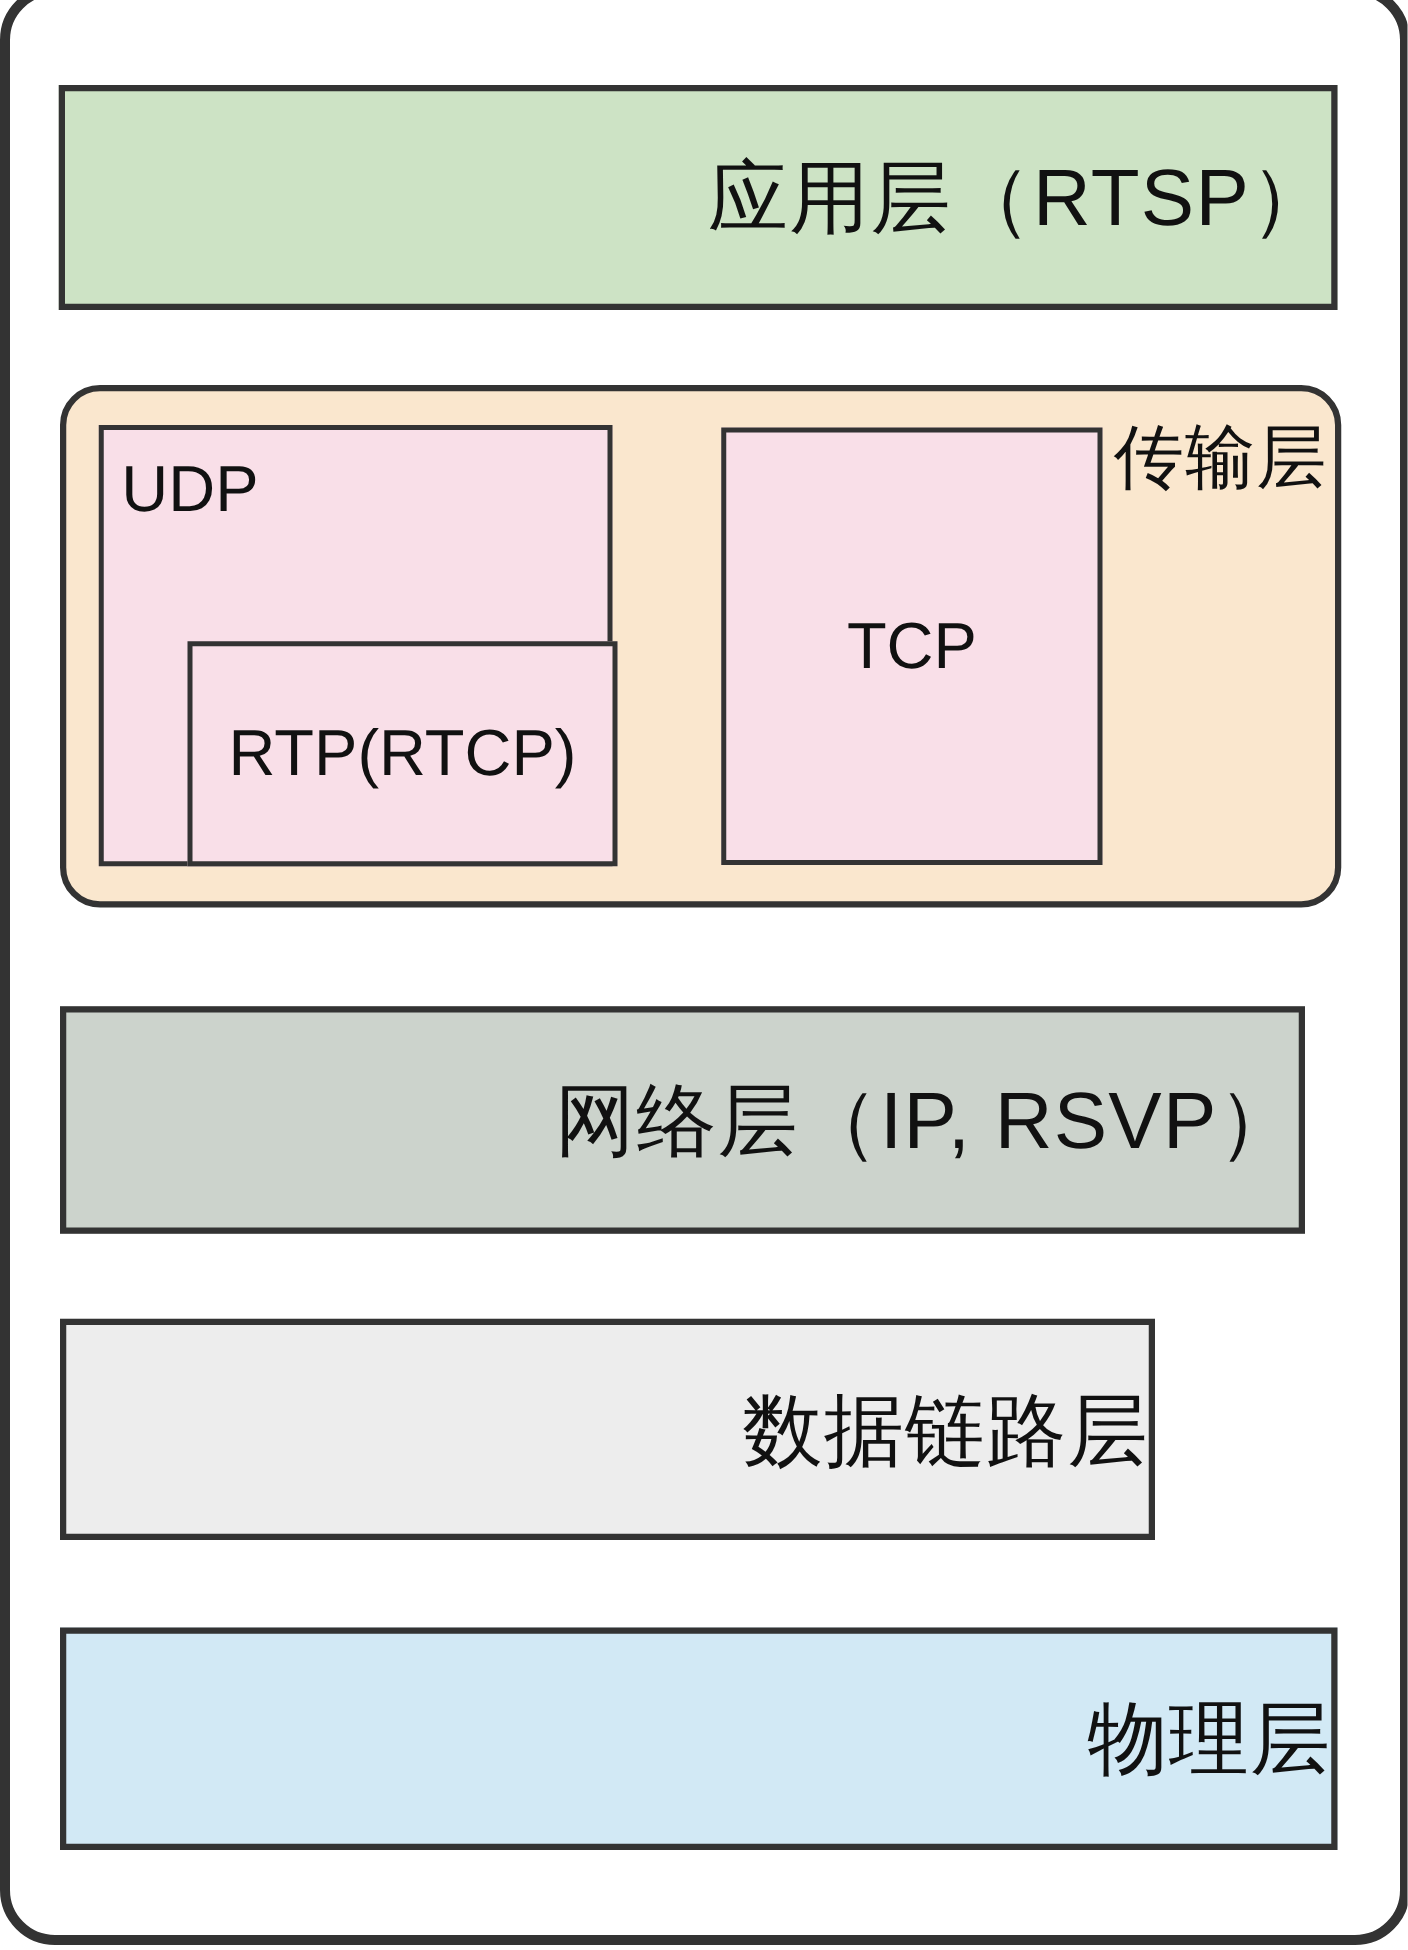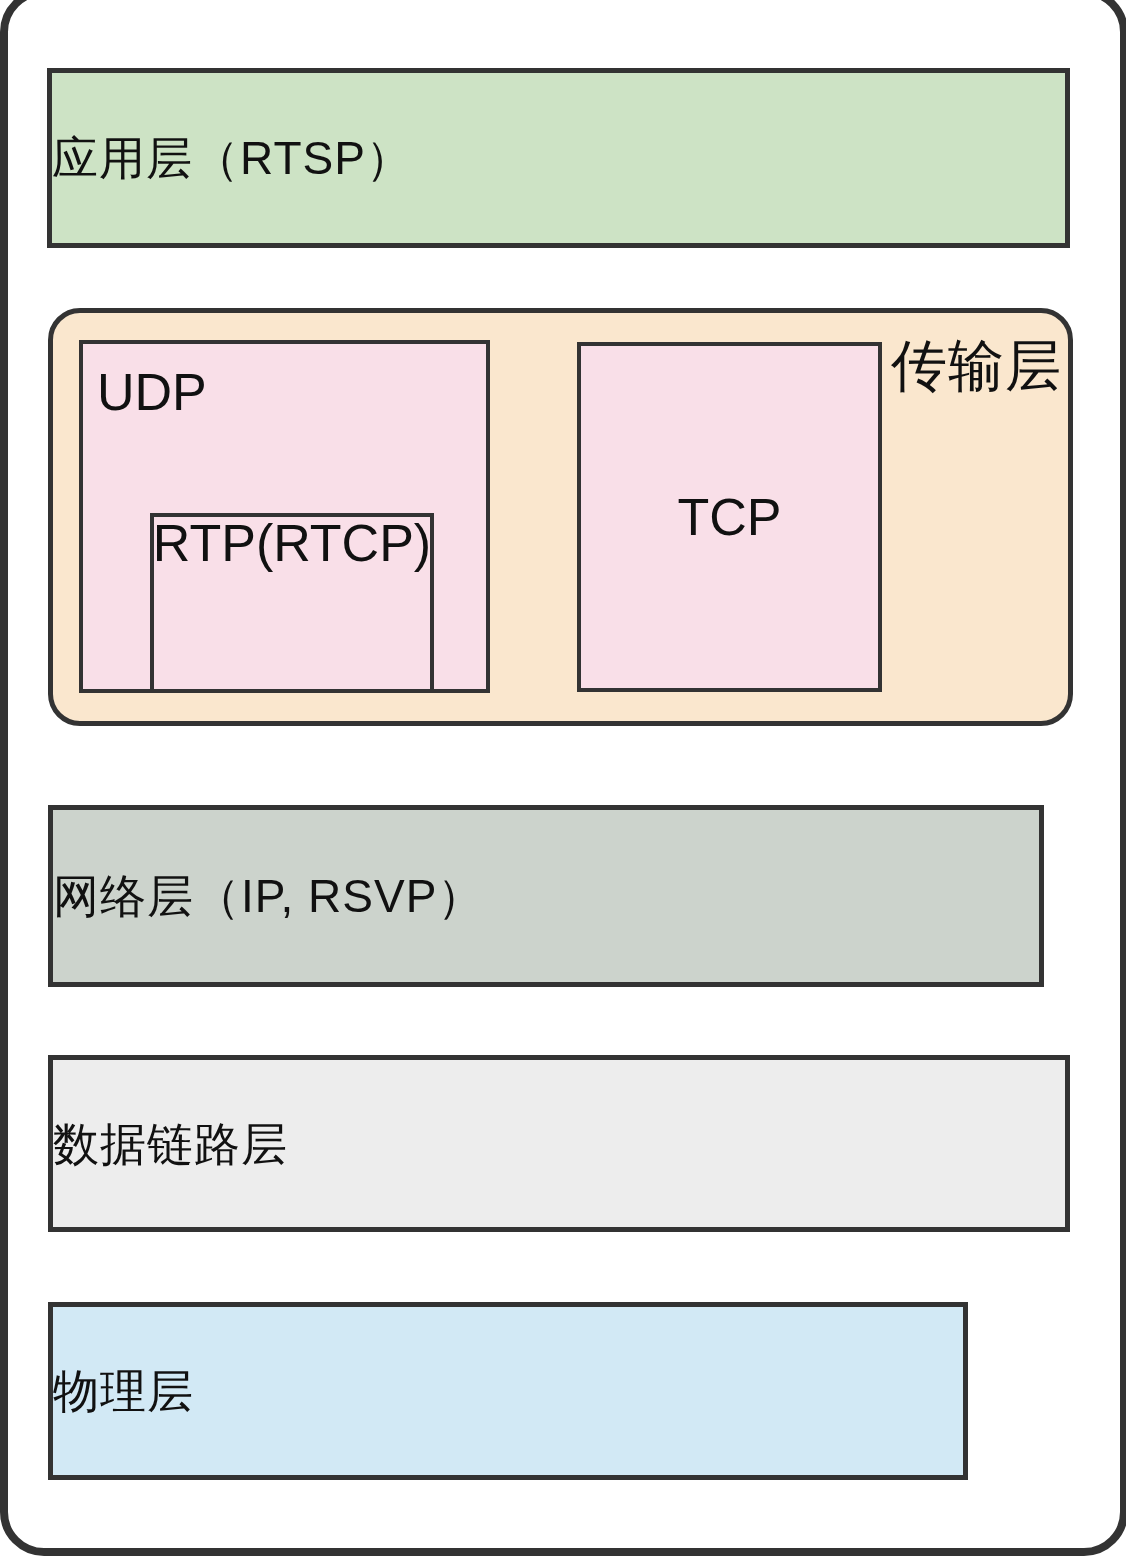--- a/index.html
+++ b/index.html
@@ -30,32 +30,32 @@
     border: 8px solid #333333;
     border-radius: 44px;
     background: #ffffff;
   }
   .box {
     position: absolute;
     box-sizing: border-box;
     border: 5px solid #333333;
     display: flex;
     align-items: center;
-    justify-content: flex-start;
-    font-size: 46px;
+    justify-content: flex-end;
+    font-size: 64px;
     font-weight: 500;
     line-height: 1;
     letter-spacing: 1px;
     white-space: nowrap;
   }
   .layer-application { left: 47px; top: 68px;  width: 1023px; height: 180px; }
   .layer-transport   { left: 48px; top: 308px; width: 1025px; height: 418px; border-radius: 32px; }
   .layer-network     { left: 48px; top: 805px; width: 996px; height: 182px; }
-  .layer-datalink    { left: 48px; top: 1055px; width: 1022px; height: 177px; }
-  .layer-physical    { left: 48px; top: 1302px; width: 920px; height: 178px; }
+  .layer-datalink    { left: 48px; top: 1055px; width: 876px; height: 177px; }
+  .layer-physical    { left: 48px; top: 1302px; width: 1022px; height: 178px; }
 
   .transport-label {
     position: absolute;
     top: 338px;
     right: 64px;
     font-size: 56px;
     font-weight: 500;
     line-height: 1;
     letter-spacing: 1px;
     margin-left: 21px;
@@ -68,22 +68,22 @@
     font-size: 52px;
     font-weight: 500;
     line-height: 1;
     white-space: nowrap;
   }
   .box-udp {
     left: 79px; top: 340px; width: 411px; height: 353px;
     padding: 22px 0 0 14px;
   }
   .box-rtp {
-    left: 150px; top: 513px; width: 284px; height: 180px;
-    display: flex; align-items: flex-start; justify-content: center;
+    left: 150px; top: 513px; width: 344px; height: 180px;
+    display: flex; align-items: center; justify-content: center;
   }
   .box-tcp {
     left: 577px; top: 342px; width: 305px; height: 350px;
     display: flex; align-items: center; justify-content: center;
   }
 </style>
 </head>
 <body>
 
 <div class="stage">

